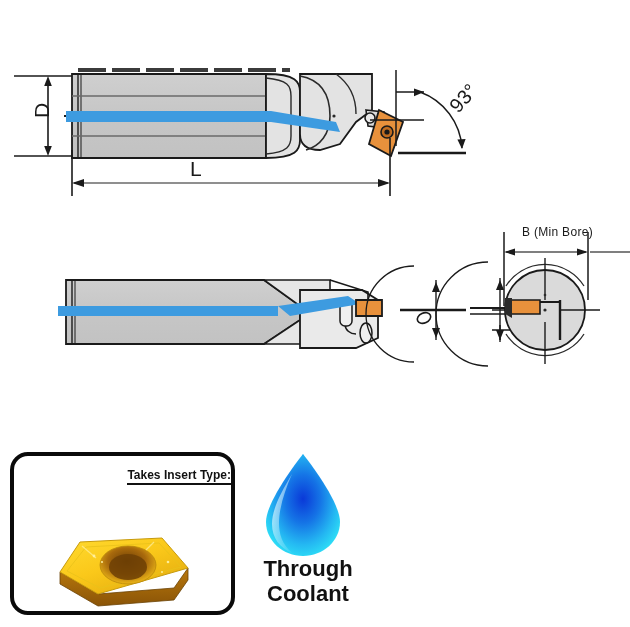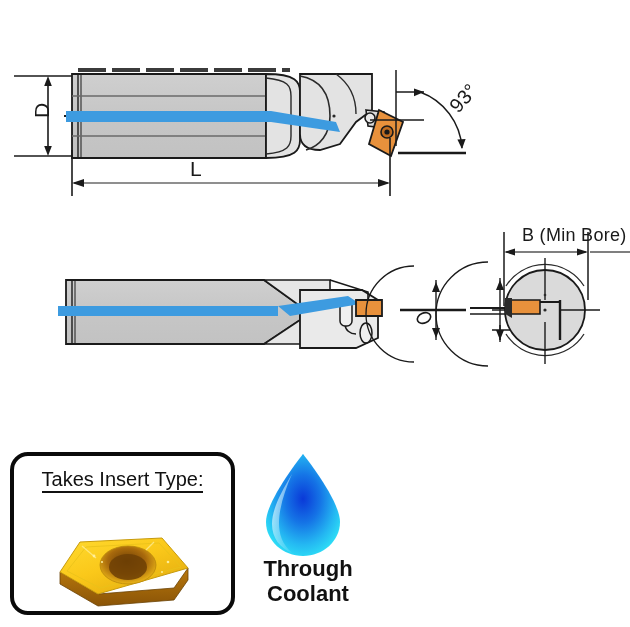--- a/index.html
+++ b/index.html
@@ -61,21 +61,21 @@
     left: 448px;
     top: 88px;
     font-size: 20px;
     transform: rotate(-48deg);
     transform-origin: 50% 50%;
   }
 
   #label-b-minbore {
     left: 506px;
     top: 226px;
-    font-size: 18px;
+    font-size: 12px;
     letter-spacing: 0.3px;
     padding-left: 16px;
   }
 
   
   #insert-type-box {
     position: absolute;
     left: 10px;
     top: 452px;
     width: 225px;
@@ -84,23 +84,23 @@
     border-radius: 18px;
     background: #ffffff;
     box-sizing: border-box;
   }
 
   #insert-type-heading {
     position: absolute;
     left: 0;
     top: 12px;
     width: 100%;
-    text-align: center;
-    font-size: 20px;
-    font-weight: normal;
+    text-align: right;
+    font-size: 12px;
+    font-weight: bold;
     color: #111111;
   }
   #insert-type-heading span {
     border-bottom: 2px solid #111111;
     padding-bottom: 1px;
   }
 
   #insert-type-code {
     position: absolute;
     left: 0;

